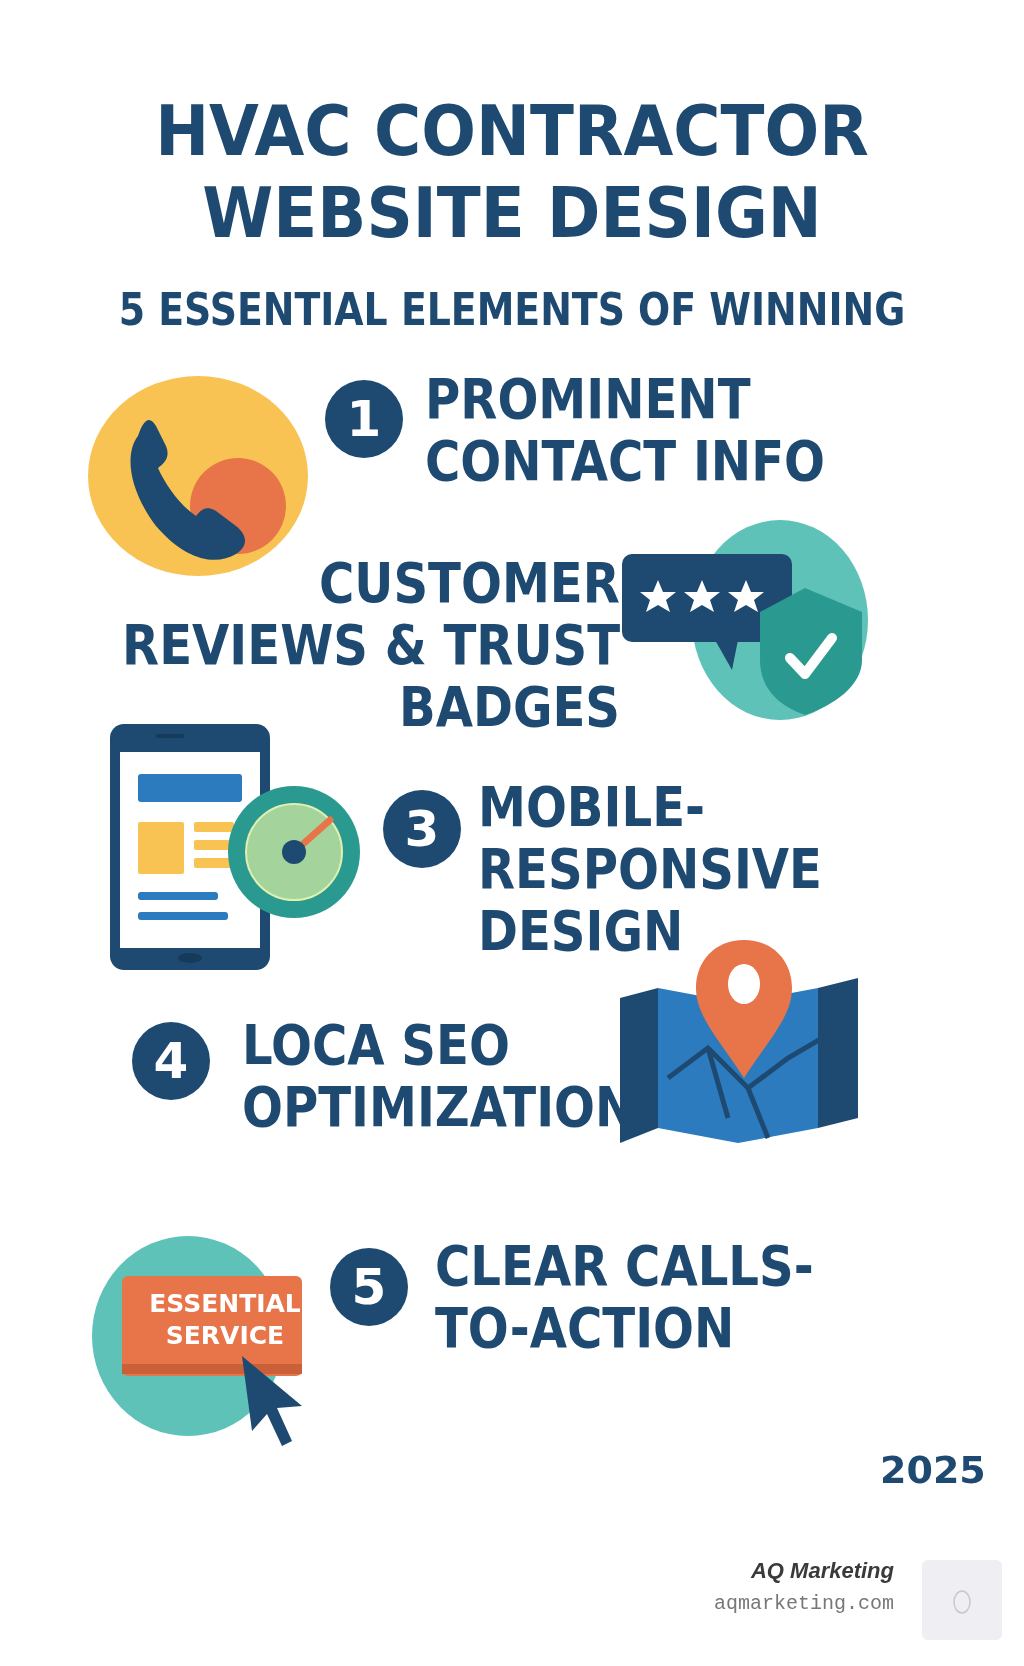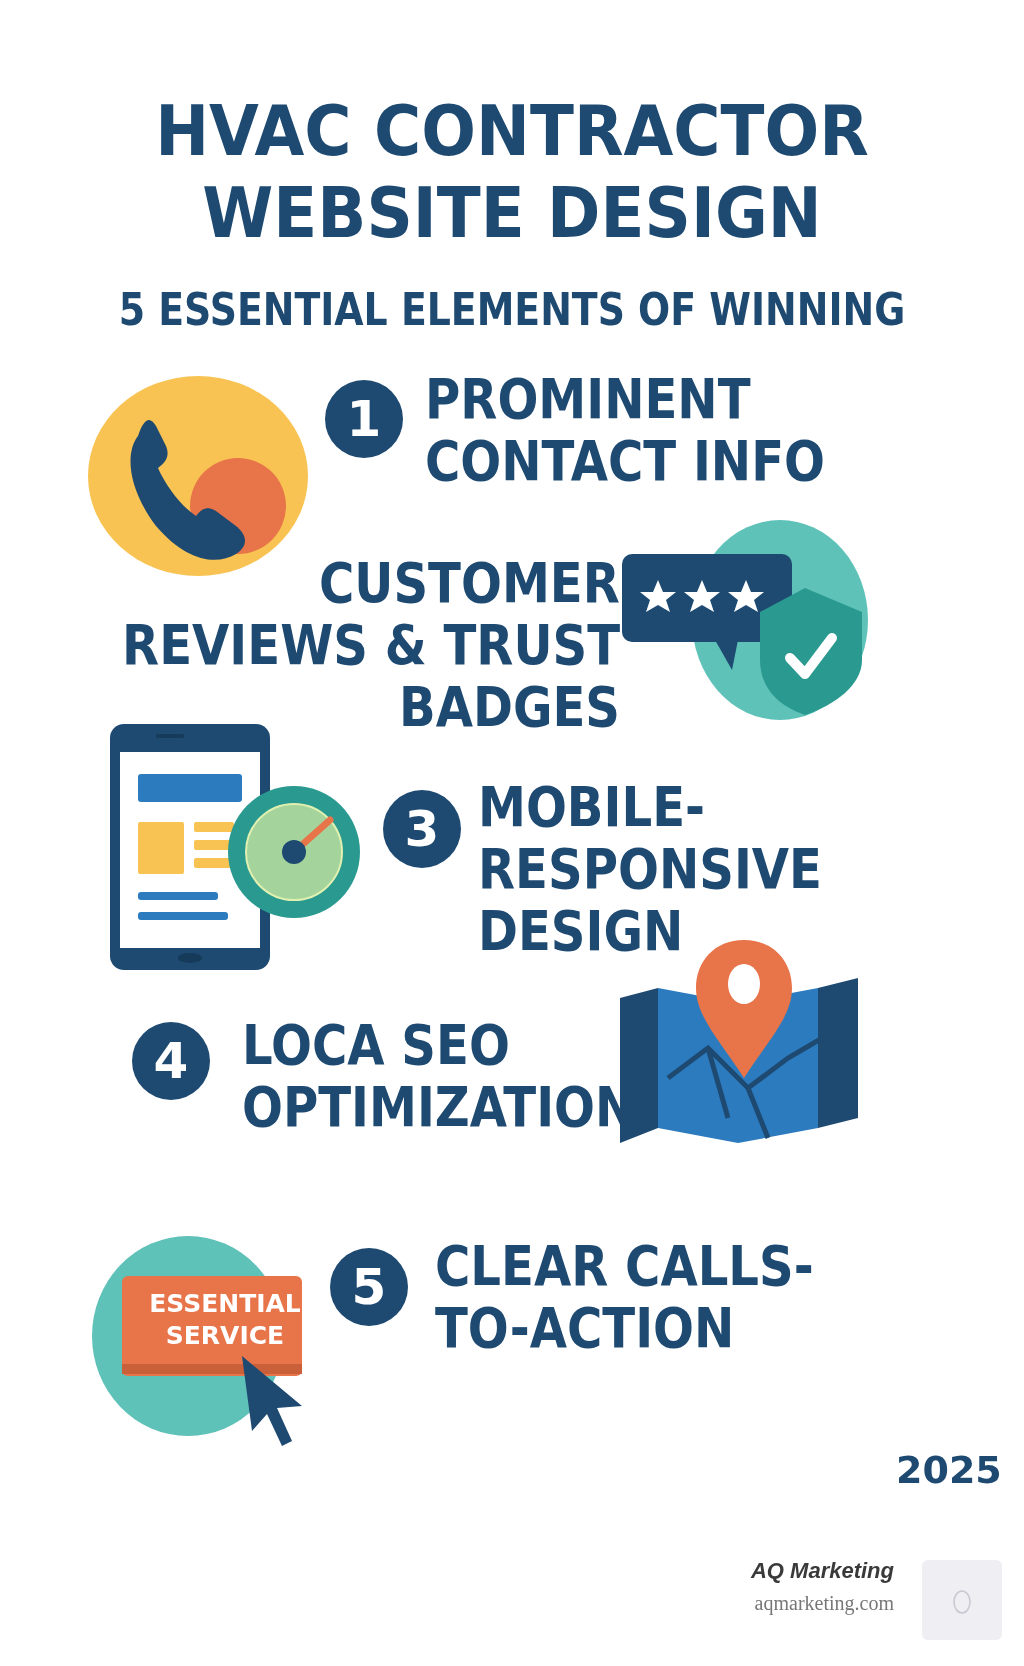--- a/index.html
+++ b/index.html
@@ -4,23 +4,23 @@
 <style>
   html, body { margin:0; padding:0; background:#ffffff; }
   body { width:1024px; height:1666px; position:relative; overflow:hidden; font-family:"DejaVu Sans", sans-serif; }
   .heavy { font-family:"DejaVu Sans", sans-serif; font-weight:bold; color:#1e4a72; letter-spacing:0px; }
   .title { position:absolute; left:0; width:1024px; text-align:center; font-size:70px; line-height:86px; transform:scaleX(0.92); transform-origin:center; }
   .subtitle { position:absolute; left:0; width:1024px; text-align:center; top:282px; font-size:44px; line-height:56px; transform:scaleX(0.86); }
   .abs { position:absolute; }
   .badge { position:absolute; width:78px; height:78px; border-radius:50%; background:#1e4a72; color:#fff; font-weight:bold; font-size:50px; line-height:78px; text-align:center; font-family:"DejaVu Sans", sans-serif; }
   .item-text { position:absolute; font-weight:bold; color:#1e4a72; font-size:56px; line-height:62px; transform-origin:left top; transform:scaleX(0.86); white-space:nowrap; }
   .item-text.right { text-align:right; transform-origin:right top; }
-  .year { position:absolute; left:880px; top:1448px; font-size:38px; font-weight:bold; color:#1e4a72;margin-left:16px; }
+  .year { position:absolute; left:880px; top:1448px; font-size:38px; font-weight:bold; color:#1e4a72; }
   .brand-name { position:absolute; right:130px; top:1558px; font-family:"Liberation Sans", sans-serif; font-weight:bold; font-size:22px; color:#3a3a3a; text-align:right;font-style:italic; }
-  .brand-url { position:absolute; right:130px; top:1592px; font-family:Liberation Serif, serif; font-size:20px; color:#777; text-align:right; }
+  .brand-url { position:absolute; right:130px; top:1592px; font-family:Liberation Mono, monospace; font-size:20px; color:#777; text-align:right; }
   .logo-box { position:absolute; left:922px; top:1560px; width:80px; height:80px; background:#eeeef3; border-radius:6px; }
 </style>
 </head>
 <body>
 
 <div class="title heavy" style="top:88px;">HVAC CONTRACTOR</div>
 <div class="title heavy" style="top:170px;">WEBSITE DESIGN</div>
 <div class="subtitle heavy">5 ESSENTIAL ELEMENTS OF WINNING</div>
 
 <div class="abs" style="left:86px; top:376px; width:224px; height:200px;">

